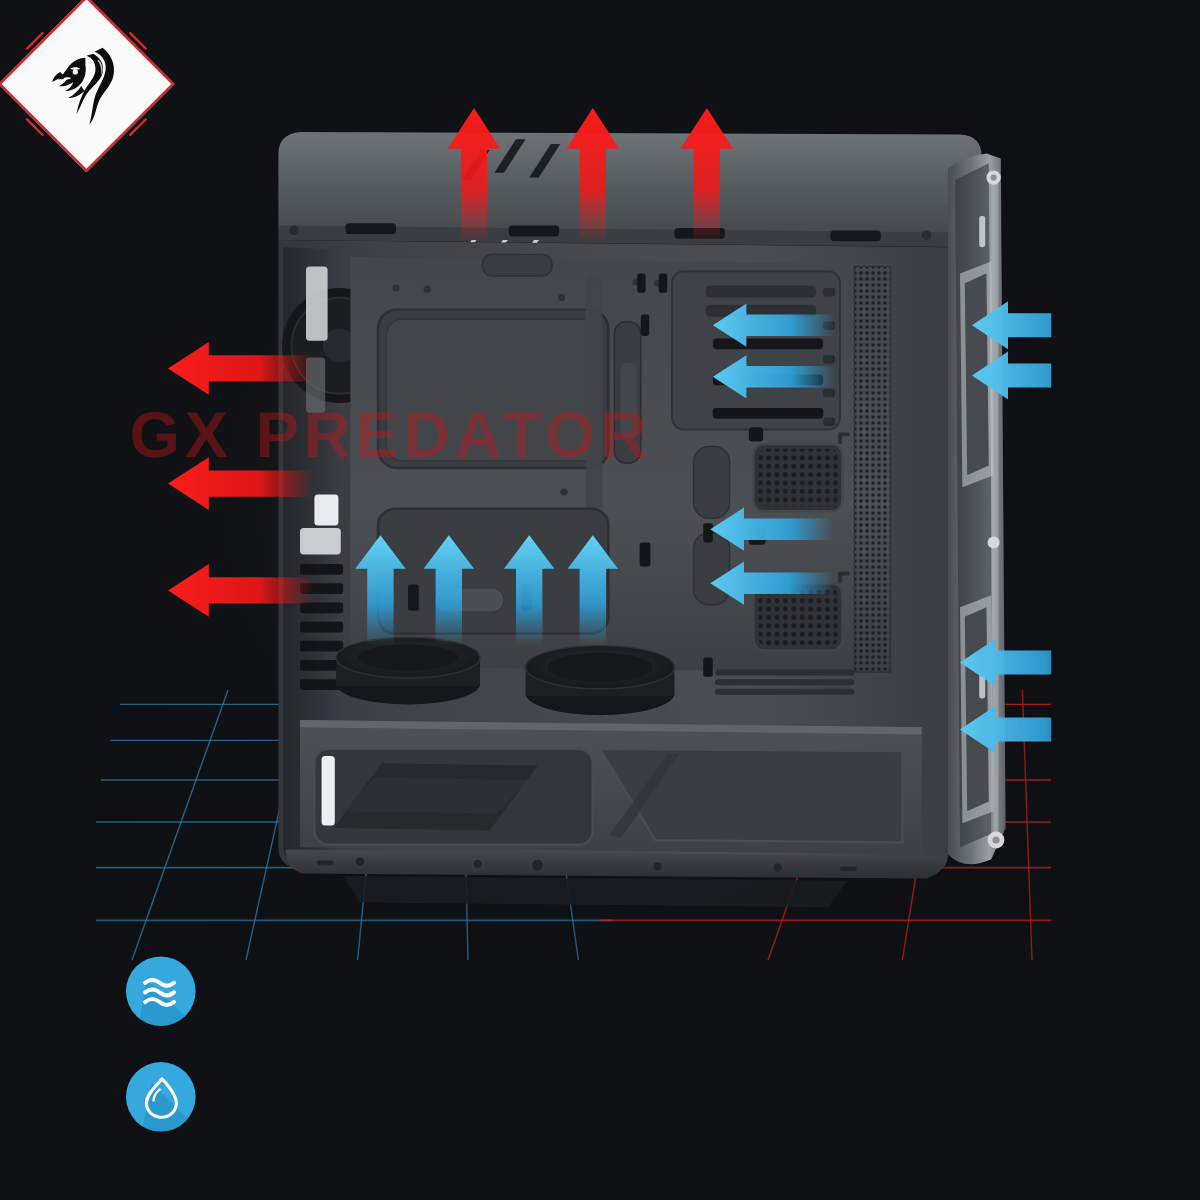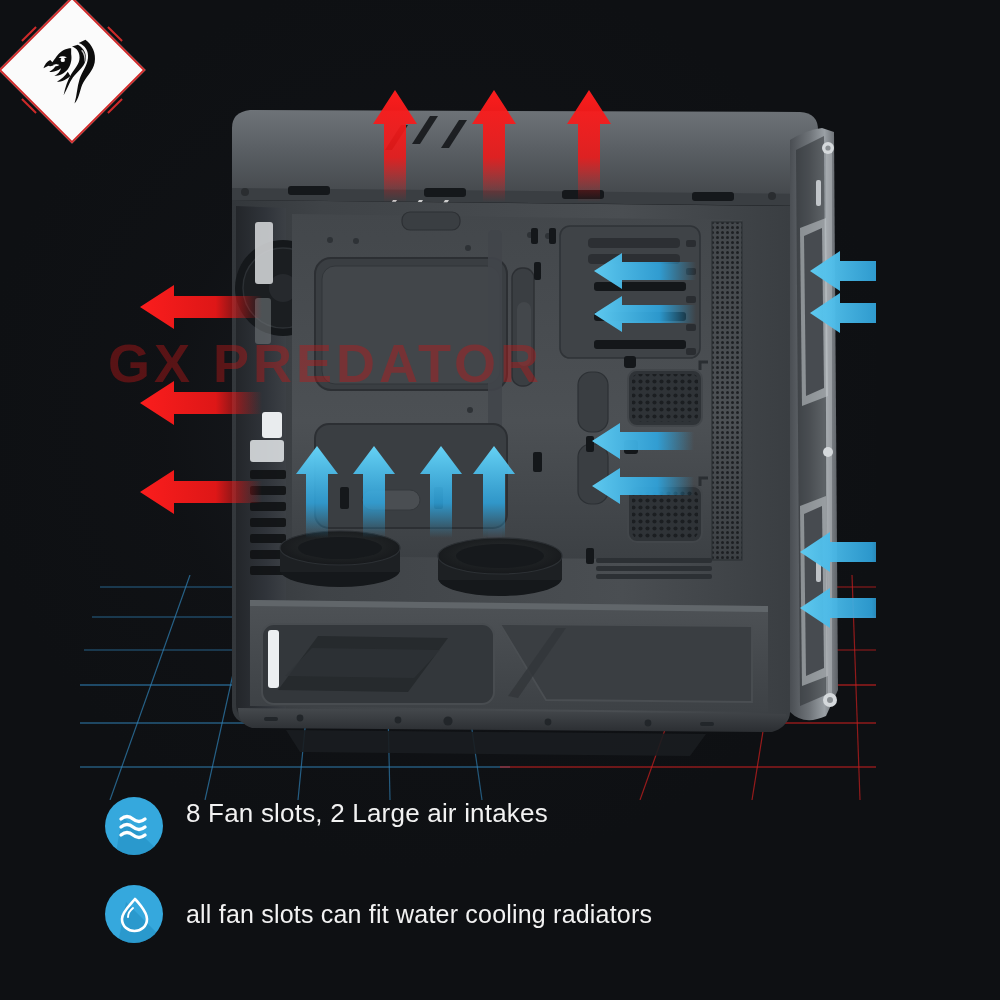--- a/index.html
+++ b/index.html
@@ -434,38 +434,36 @@
             <path d="M18,20 L62,62 L62,70 L10,70 Z" fill="#1d87ba" opacity=".45"></path>
           </g>
           <g stroke="#ffffff" stroke-width="3.4" fill="none" stroke-linecap="round">
             <path d="M17,23 q6,-5 12,0 t12,0"></path>
             <path d="M17,31 q6,-5 12,0 t12,0"></path>
             <path d="M17,39 q6,-5 12,0 t12,0"></path>
           </g>
         </svg>
       </div>
       <div class="feat-text">
-        <div class="feat-line1">8 Fan slots, 2 Large air intakes</div>
       </div>
     </div>
 
     <div class="feat-row second">
       <div class="feat-icon">
         <svg viewBox="0 0 60 60" width="60" height="60">
           <defs>
             <clipPath id="clipB">
                 <circle cx="30" cy="30" r="29"></circle>
               </clipPath>
           </defs>
           <circle cx="30" cy="30" r="29" fill="#35a8dd"></circle>
           <g clip-path="url(#clipB)">
             <path d="M22,18 L64,60 L64,70 L12,70 Z" fill="#1d87ba" opacity=".45"></path>
           </g>
           <path d="M31,15 C31,15 43,27 43,35 C43,42.5 37,47 30.5,47 C24,47 18,42.5 18,35 C18,28 26,21 31,15 Z" fill="none" stroke="#ffffff" stroke-width="2.6" stroke-linejoin="round"></path>
           <path d="M24,33 C24,29 26.5,26 29,24" fill="none" stroke="#ffffff" stroke-width="2" stroke-linecap="round"></path>
         </svg>
       </div>
-      <div class="feat-single">all fan slots can fit water cooling radiators</div>
     </div>
 
   </div>
 
 </div>
 
 </body></html>

